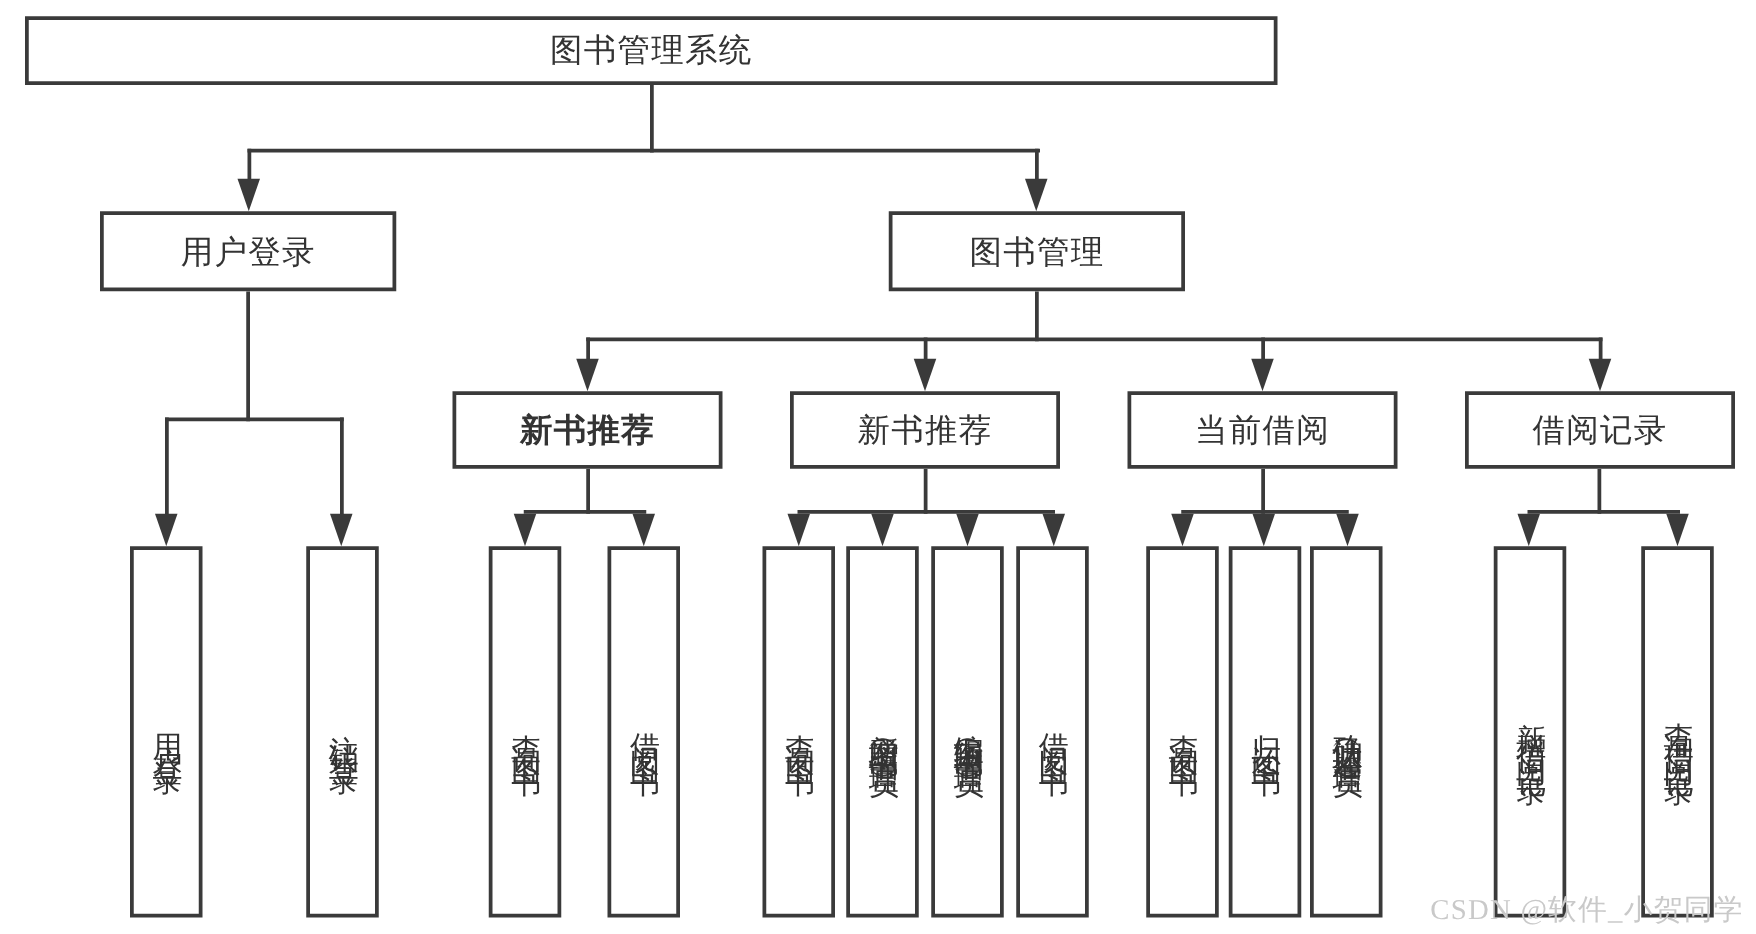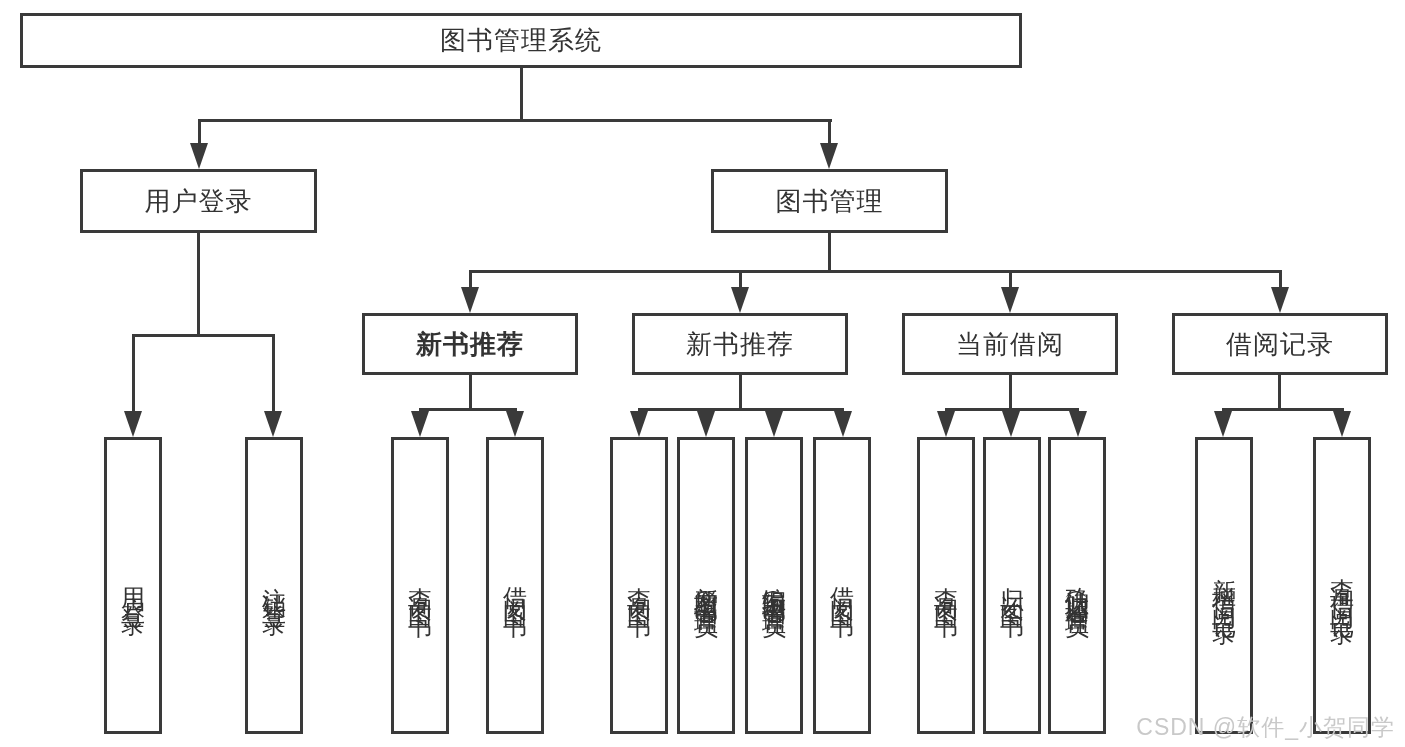--- a/index.html
+++ b/index.html
@@ -81,20 +81,21 @@
   }
   
   .watermark {
     position: absolute;
     right: 10px;
     bottom: 4px;
     font-size: 23px;
     color: var(--wm);
     letter-spacing: 1px;
     pointer-events: none;
+    font-family: Liberation Serif, serif;
   }
 </style>
 </head>
 <body>
 
 <div class="stage">
 
   <div class="vline" style="left:520px;top:68px;height:54px"></div>
   <div class="hline" style="left:198px;top:119px;width:634px"></div>
   <div class="vline" style="left:198px;top:119px;height:28px"></div>

